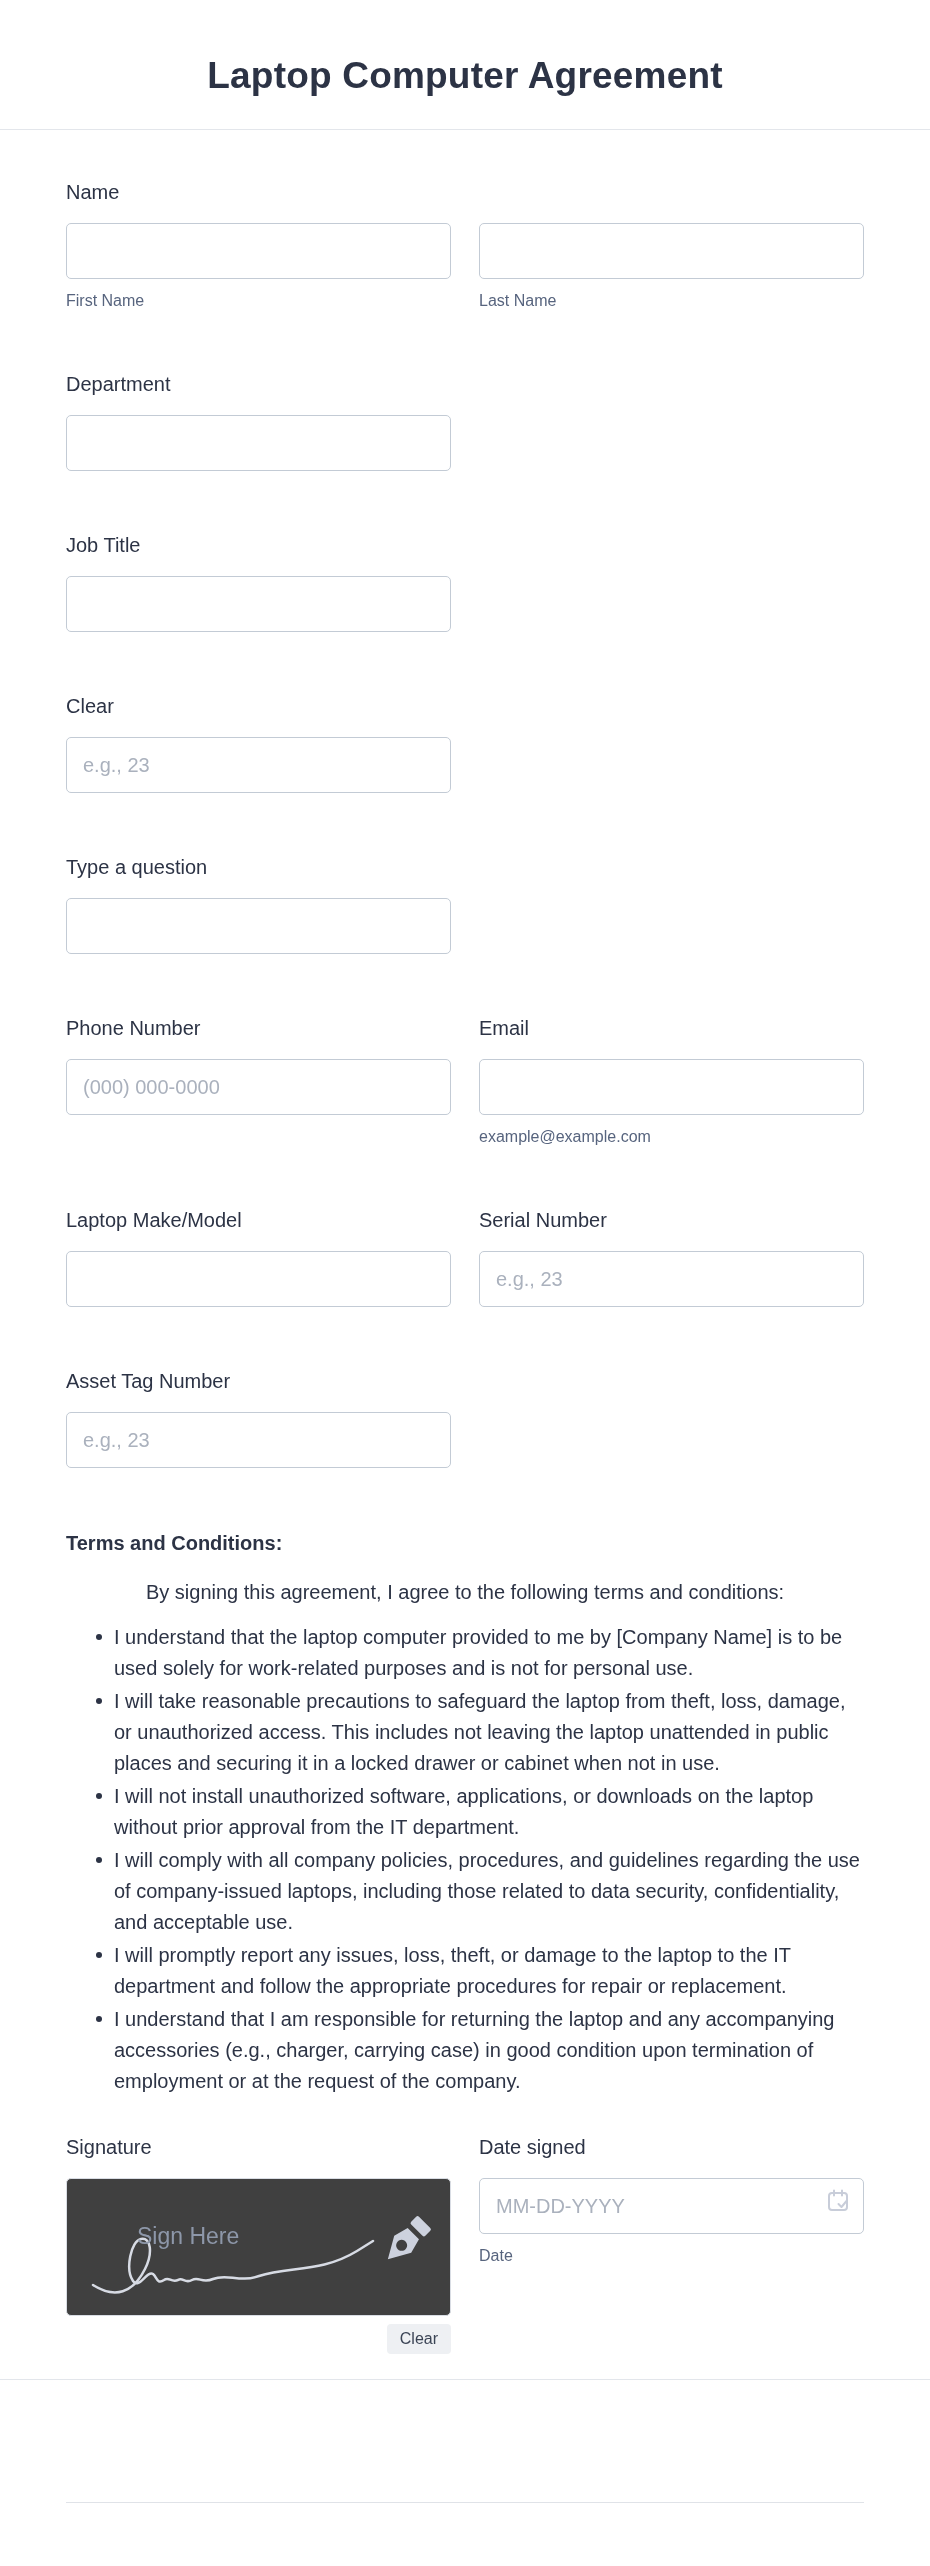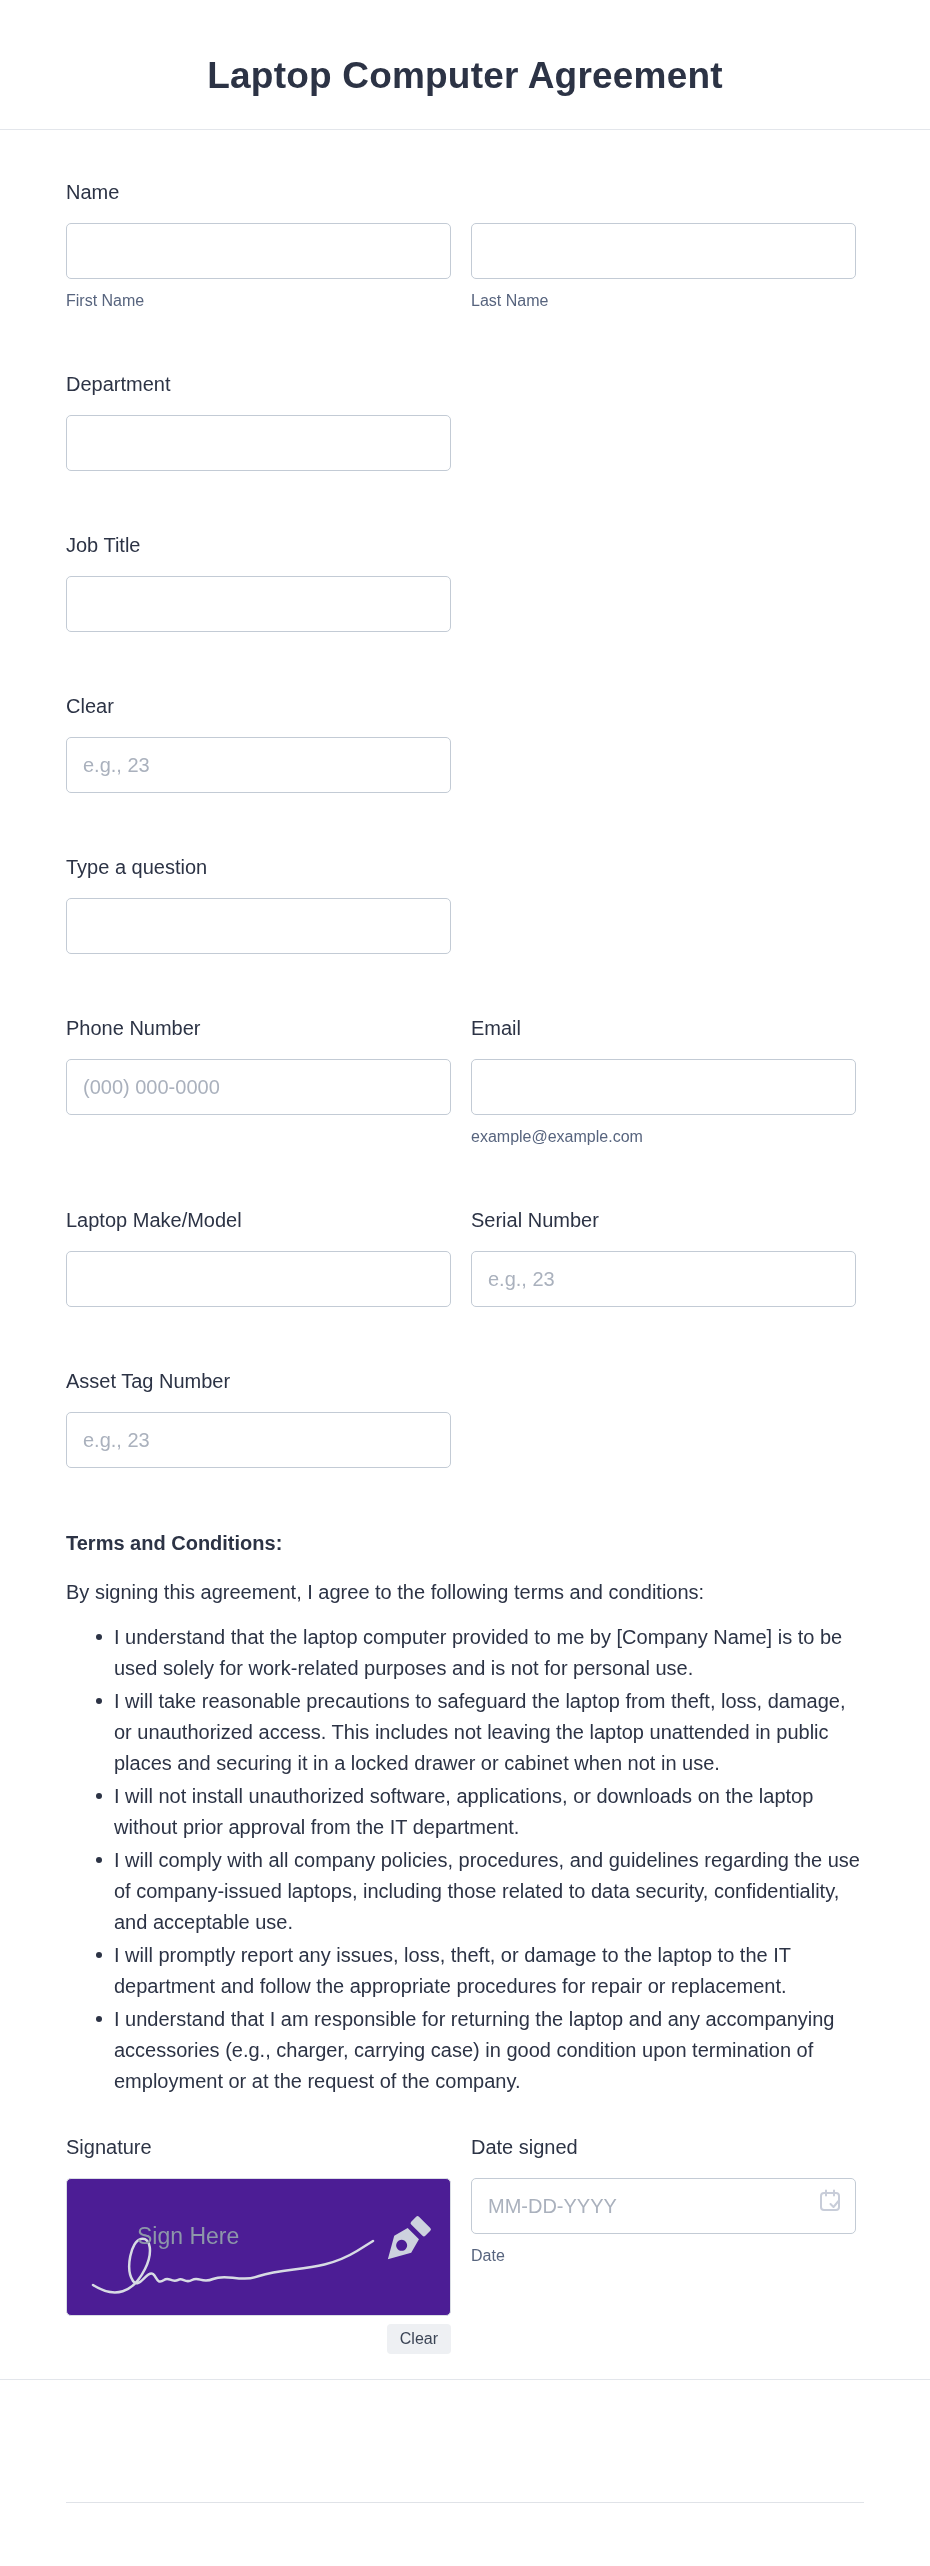--- a/index.html
+++ b/index.html
@@ -30,21 +30,21 @@
   .form-body { padding: 48px 66px 0 66px; }
   .q-row { margin-bottom: 60px; }
   .q-label {
     display: block;
     font-size: 20px;
     font-weight: 500;
     line-height: 29px;
     margin-bottom: 16px;
     color: #2c3345;
   }
-  .cols { display: flex; gap: 20px; }
+  .cols { display: flex; gap: 28px; }
   .col { width: 385px; flex: 0 0 auto; }
   .text-input {
     width: 100%;
     height: 56px;
     border: 1px solid #c3cbd5;
     border-radius: 5px;
     background: #fff;
     padding: 0 16px;
     font-family: "Liberation Sans", sans-serif;
     font-size: 20px;
@@ -64,21 +64,21 @@
     right: 13px;
     top: 10px;
     width: 26px;
     height: 26px;
     cursor: pointer;
   }
 
   
   .terms { margin-top: 18px; margin-bottom: 0; }
   .terms-heading { font-size: 20px; font-weight: 700; line-height: 31px; margin-bottom: 18px; }
-  .terms-intro { font-size: 20px; line-height: 31px; margin-bottom: 14px; }
+  .terms-intro { font-size: 20px; line-height: 31px; margin-bottom: 14px; text-align: center; }
   .terms-list { list-style: none; }
   .terms-list li {
     position: relative;
     padding-left: 48px;
     font-size: 20px;
     line-height: 31px;
   }
   .terms-list li + li { margin-top: 2px; }
   .terms-list li::before {
     content: "";
@@ -92,21 +92,21 @@
   }
 
   
   .sig-row { margin-top: 36px; margin-bottom: 0; }
   .sig-box {
     position: relative;
     width: 385px;
     height: 138px;
     border: 1px solid #d9dde4;
     border-radius: 5px;
-    background: #4c1d95;
+    background: #404040;
     cursor: crosshair;
   }
   .sign-here {
     position: absolute;
     left: 70px;
     top: 44px;
     font-size: 23px;
     color: #8d97a9;
   }
   .squiggle { position: absolute; left: 22px; bottom: 14px; }

